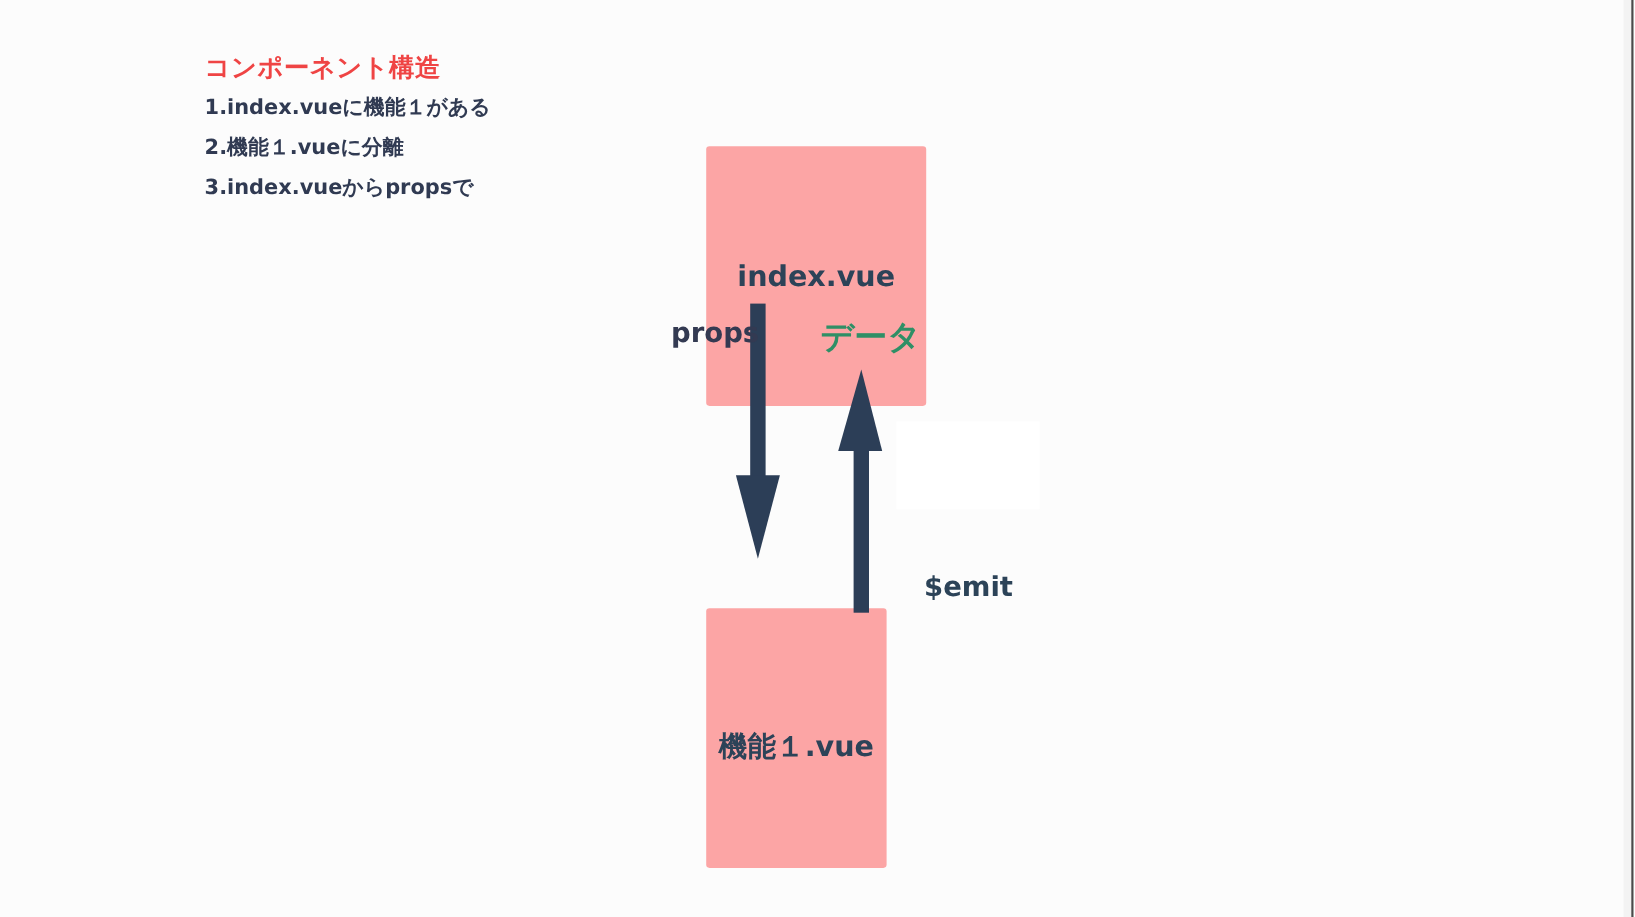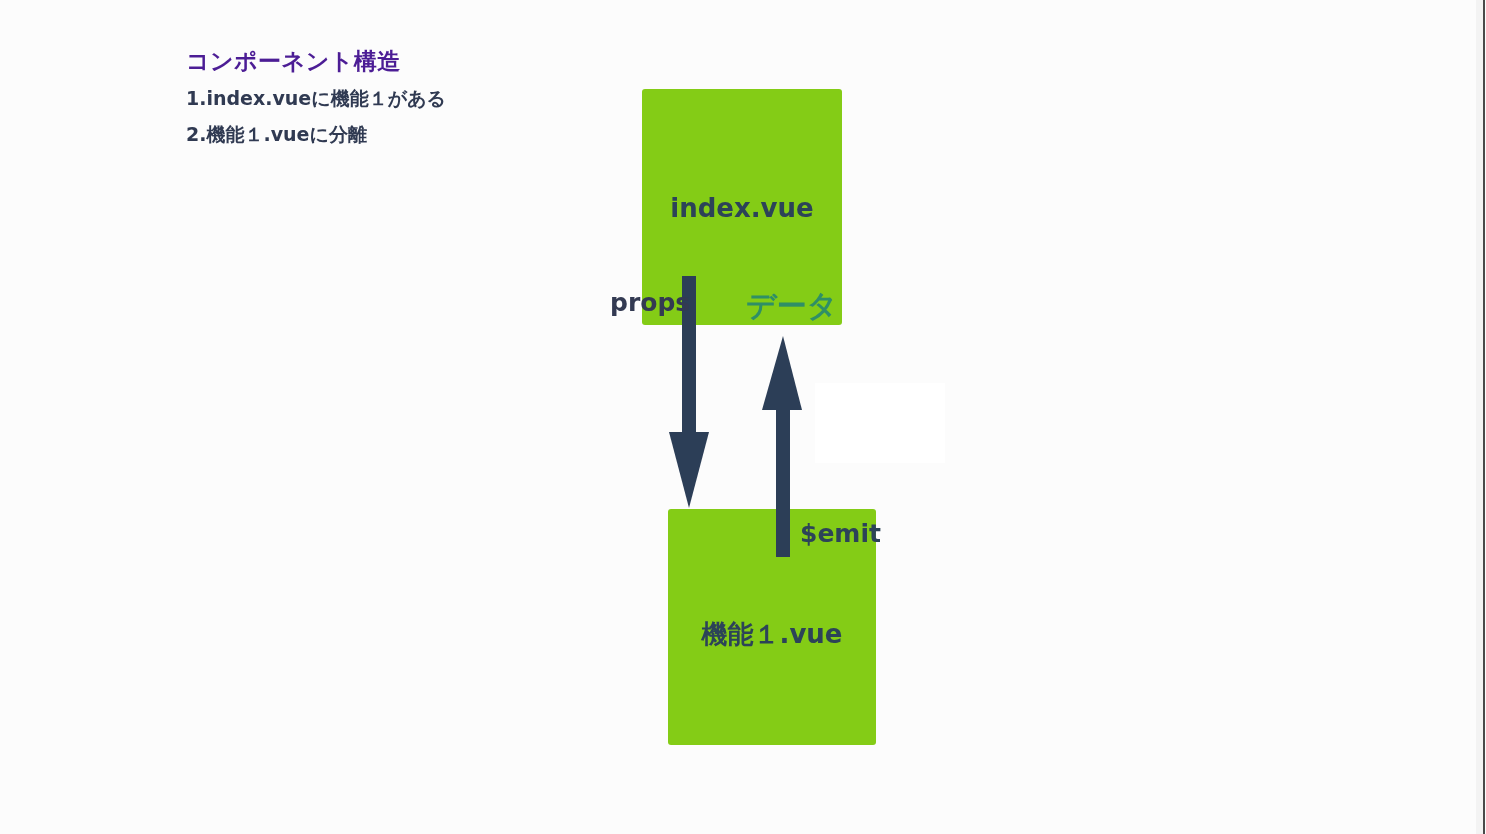--- a/index.html
+++ b/index.html
@@ -1,58 +1,59 @@
 <!DOCTYPE html>
 <html><head>
 <meta charset="utf-8">
 <style>
   html, body { margin:0; padding:0; }
   body { width:1486px; height:834px; background:#fcfcfc; position:relative; overflow:hidden;
          font-family:"DejaVu Sans", "Liberation Sans", sans-serif; color:#2f3a55; }
   .abs { position:absolute; }
-  .heading { left:186px; top:46px; font-size:23px; font-weight:bold; color:#4c1d95; letter-spacing:0.5px; white-space:nowrap; }
+  .heading { left:186px; top:46px; font-size:23px; font-weight:bold; color:#ef4444; letter-spacing:0.5px; white-space:nowrap; }
   .step { font-size:19px; font-weight:bold; color:#303a52; white-space:nowrap; line-height:24px; }
   .step .indent { padding-left:20px; display:block; }
-  .box { background:#84cc16; border-radius:3px; }
+  .box { background:#fca5a5; border-radius:3px;margin-top:44px; }
   .box-label { font-size:26px; font-weight:bold; color:#2c4358; text-align:center; width:100%; position:absolute; }
   .data-label { font-size:30px; font-weight:bold; color:#2f8f66; }
   .arrow-label { font-size:25px; font-weight:bold; color:#333a52; }
-  .emit-label { font-size:25px; font-weight:bold; color:#2c4358; }
+  .emit-label { font-size:25px; font-weight:bold; color:#2c4358;margin-left:40px; }
   .faint-rect { left:815px; top:383px; width:130px; height:80px; background:#ffffff; }
   .edge-line { left:1483px; top:0; width:2px; height:834px; background:#4a4a4a; }
   .edge-shade { left:1476px; top:0; width:7px; height:834px; background:#f3f3f3; }
   svg { position:absolute; left:0; top:0; }
 </style>
 </head>
 <body>
 
 <div class="abs edge-shade"></div>
 <div class="abs edge-line"></div>
 
 <div class="abs heading">コンポーネント構造</div>
 
 <div class="abs step" style="left:186px; top:86px;">
   <span>1.index.vueに機能１がある</span>
 </div>
 <div class="abs step" style="left:186px; top:122px;">
   <span>2.機能１.vueに分離</span>
 </div>
 <div class="abs step" style="left:186px; top:158px;">
+  <span>3.index.vueからpropsで</span>
 </div>
 <div class="abs step" style="left:186px; top:220px;">
 </div>
 
 <div class="abs faint-rect"></div>
 
 <div class="abs box" style="left:642px; top:89px; width:200px; height:236px;">
   <div class="box-label" style="top:104px;">index.vue</div>
 </div>
 <div class="abs data-label" style="left:746px; top:286px;">データ</div>
 
-<div class="abs box" style="left:668px; top:509px; width:208px; height:236px;">
+<div class="abs box" style="left:642px; top:509px; width:164px; height:236px;">
   <div class="box-label" style="top:108px;">機能１.vue</div>
 </div>
 
 <svg width="1486" height="834">
   <g>
     <rect x="682" y="276" width="14" height="158" fill="#2c3e57"></rect>
     <polygon points="669,432 709,432 689,508" fill="#2c3e57"></polygon>
   </g>
   <g>
     <rect x="776" y="408" width="14" height="149" fill="#2c3e57"></rect>

